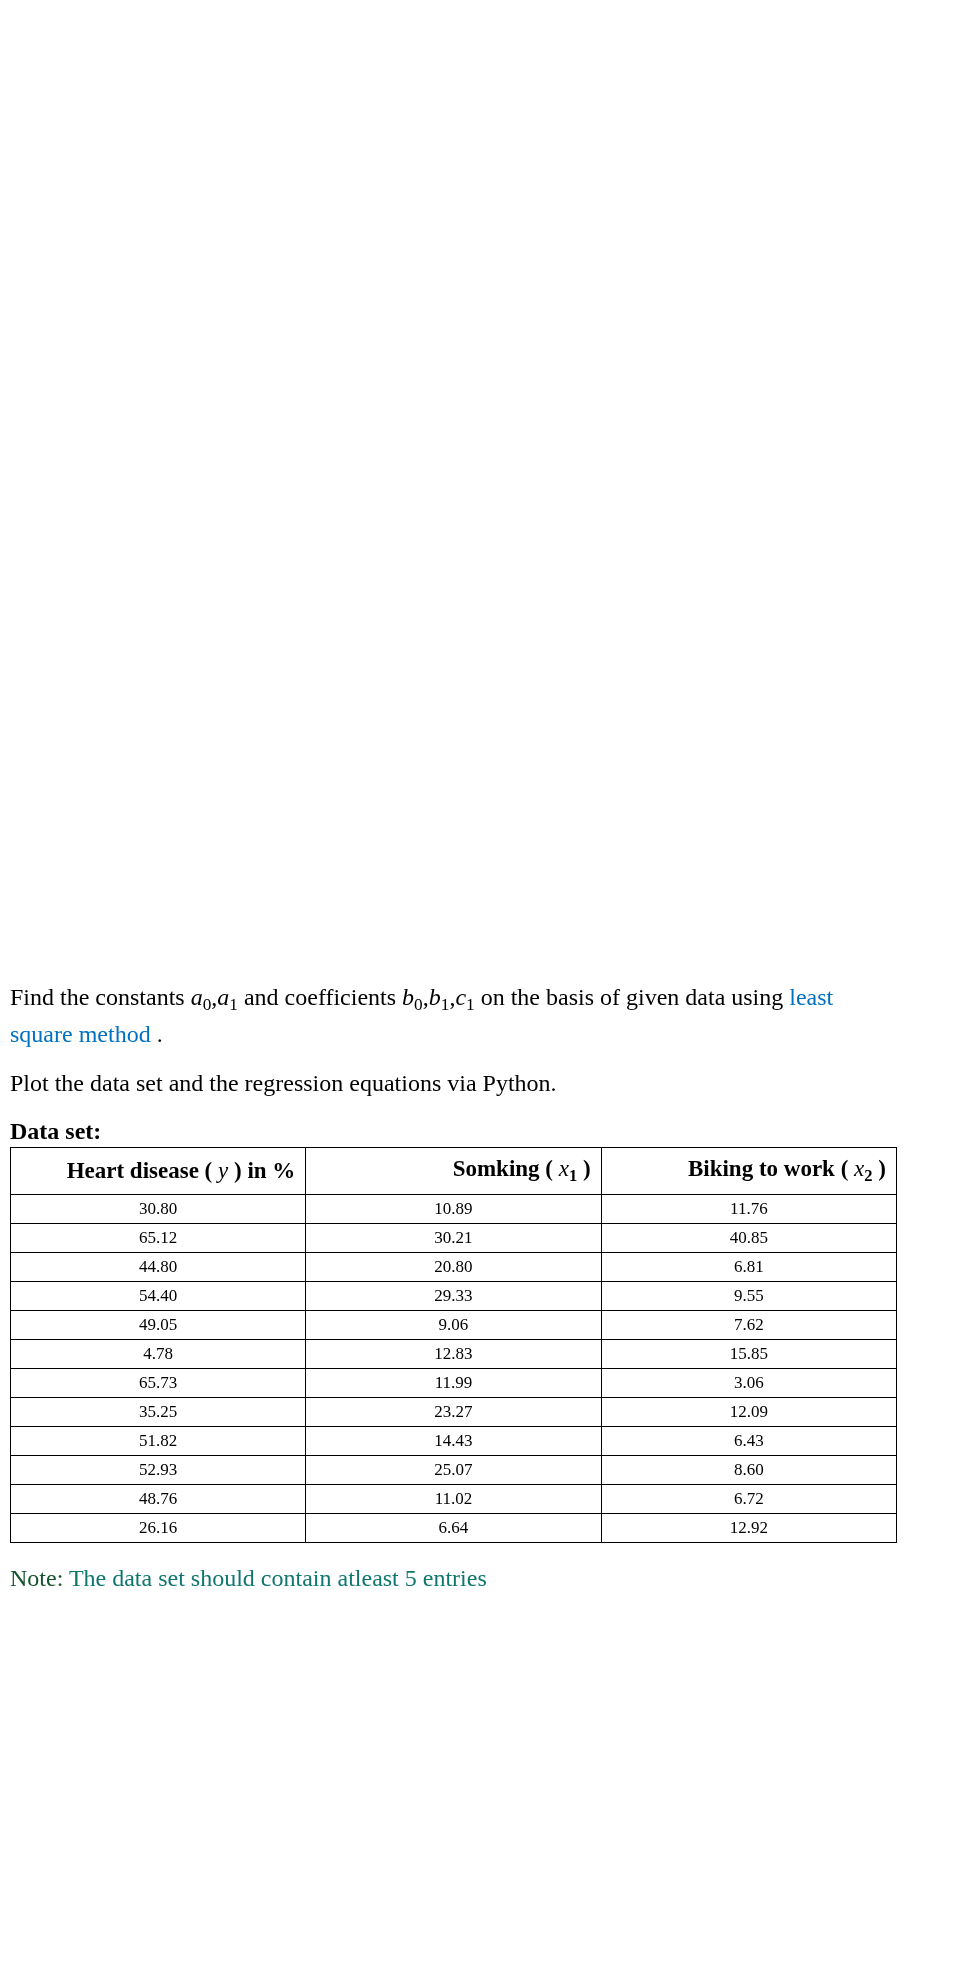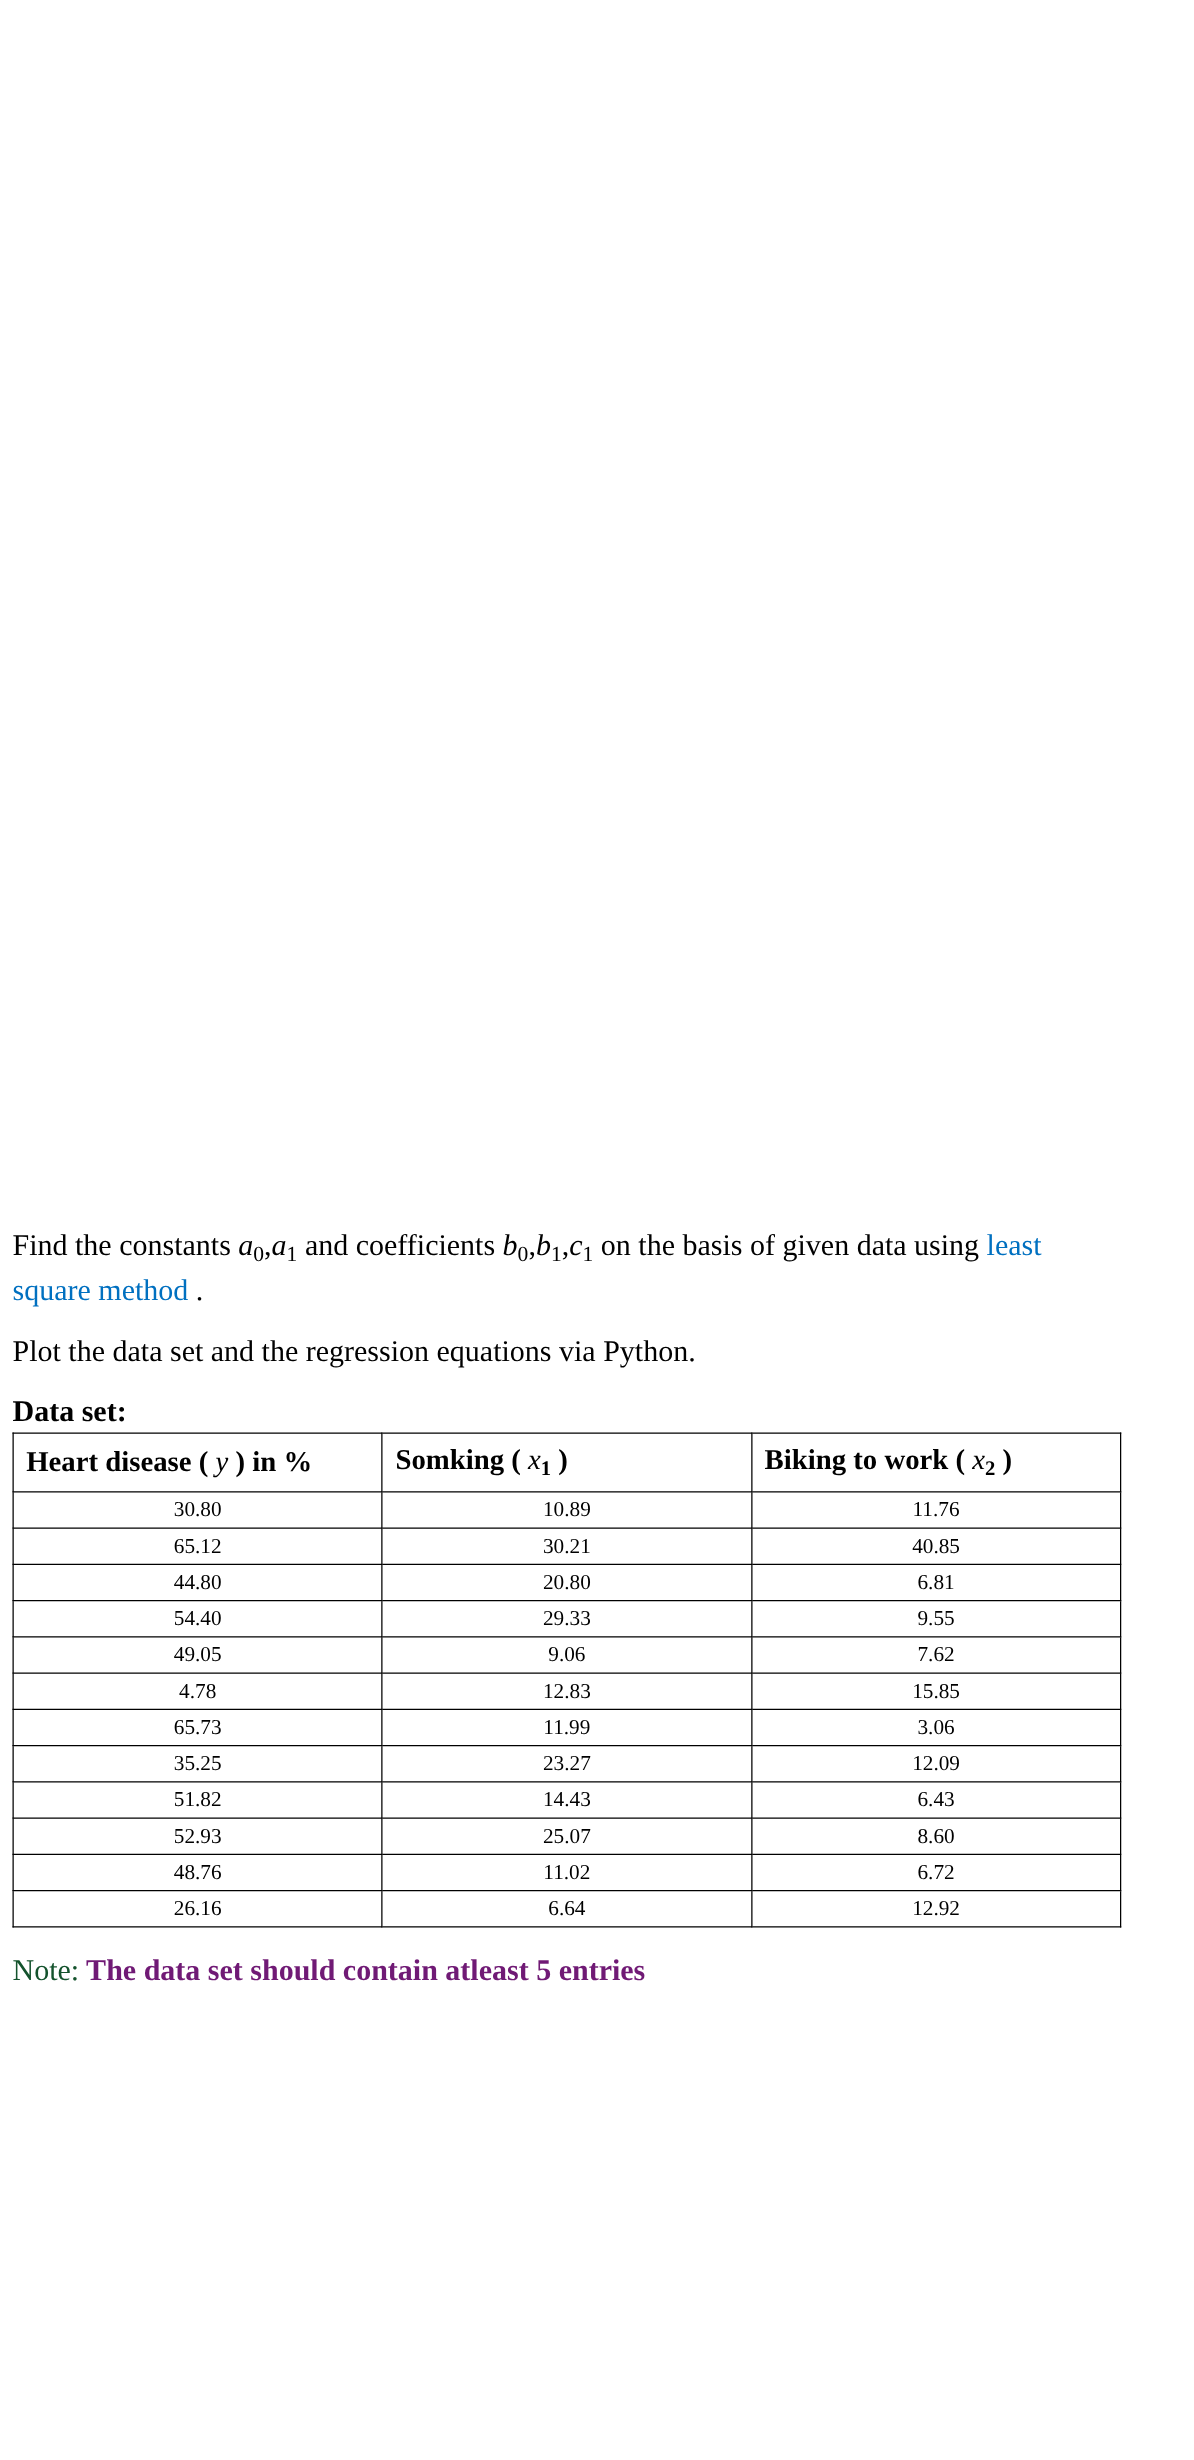--- a/index.html
+++ b/index.html
@@ -5,25 +5,25 @@
 html,body{margin:0;padding:0;background:#fff;font-family:"Times New Roman",Times,serif;color:#000}
 .page{width:907px;min-height:1968px;position:relative;box-sizing:border-box}
 .content{position:absolute;left:0;right:0;top:980px;padding:0 10px}
 p.line{font-size:24px;margin:0 0 14px 0;line-height:1.45}
 .link{color:#0070c0}
 .math-it{font-style:italic;font-family:"Times New Roman",Times,serif}
 .sub{font-size:0.72em;vertical-align:-0.28em}
 .dataset-label{font-size:24px;font-weight:700;margin:18px 0 2px 0}
 table.data{border-collapse:collapse;width:100%;table-layout:fixed}
 table.data th,table.data td{border:1px solid #000;padding:4px 8px;font-size:17px;text-align:center;font-family:"Times New Roman",Times,serif}
-table.data th{font-weight:700;text-align:left;padding:8px 10px;font-size:23px}
+table.data th{font-weight:700;text-align:right;padding:8px 10px;font-size:23px}
 table.data th .math-it{font-weight:400}
 .note{margin-top:22px;font-size:24px}
 .note .nlabel{color:#14532d}
-.note .ntext{color:#701a75;font-weight:700}
+.note .ntext{color:#0f766e;font-weight:400}
 </style>
 </head>
 <body>
 
 <div class="page">
   <div class="content">
 
     <p class="line">
       <span>Find the constants </span>
       <span class="math-it">a</span><span class="sub">0</span><span>,</span><span class="math-it">a</span><span class="sub">1</span>

